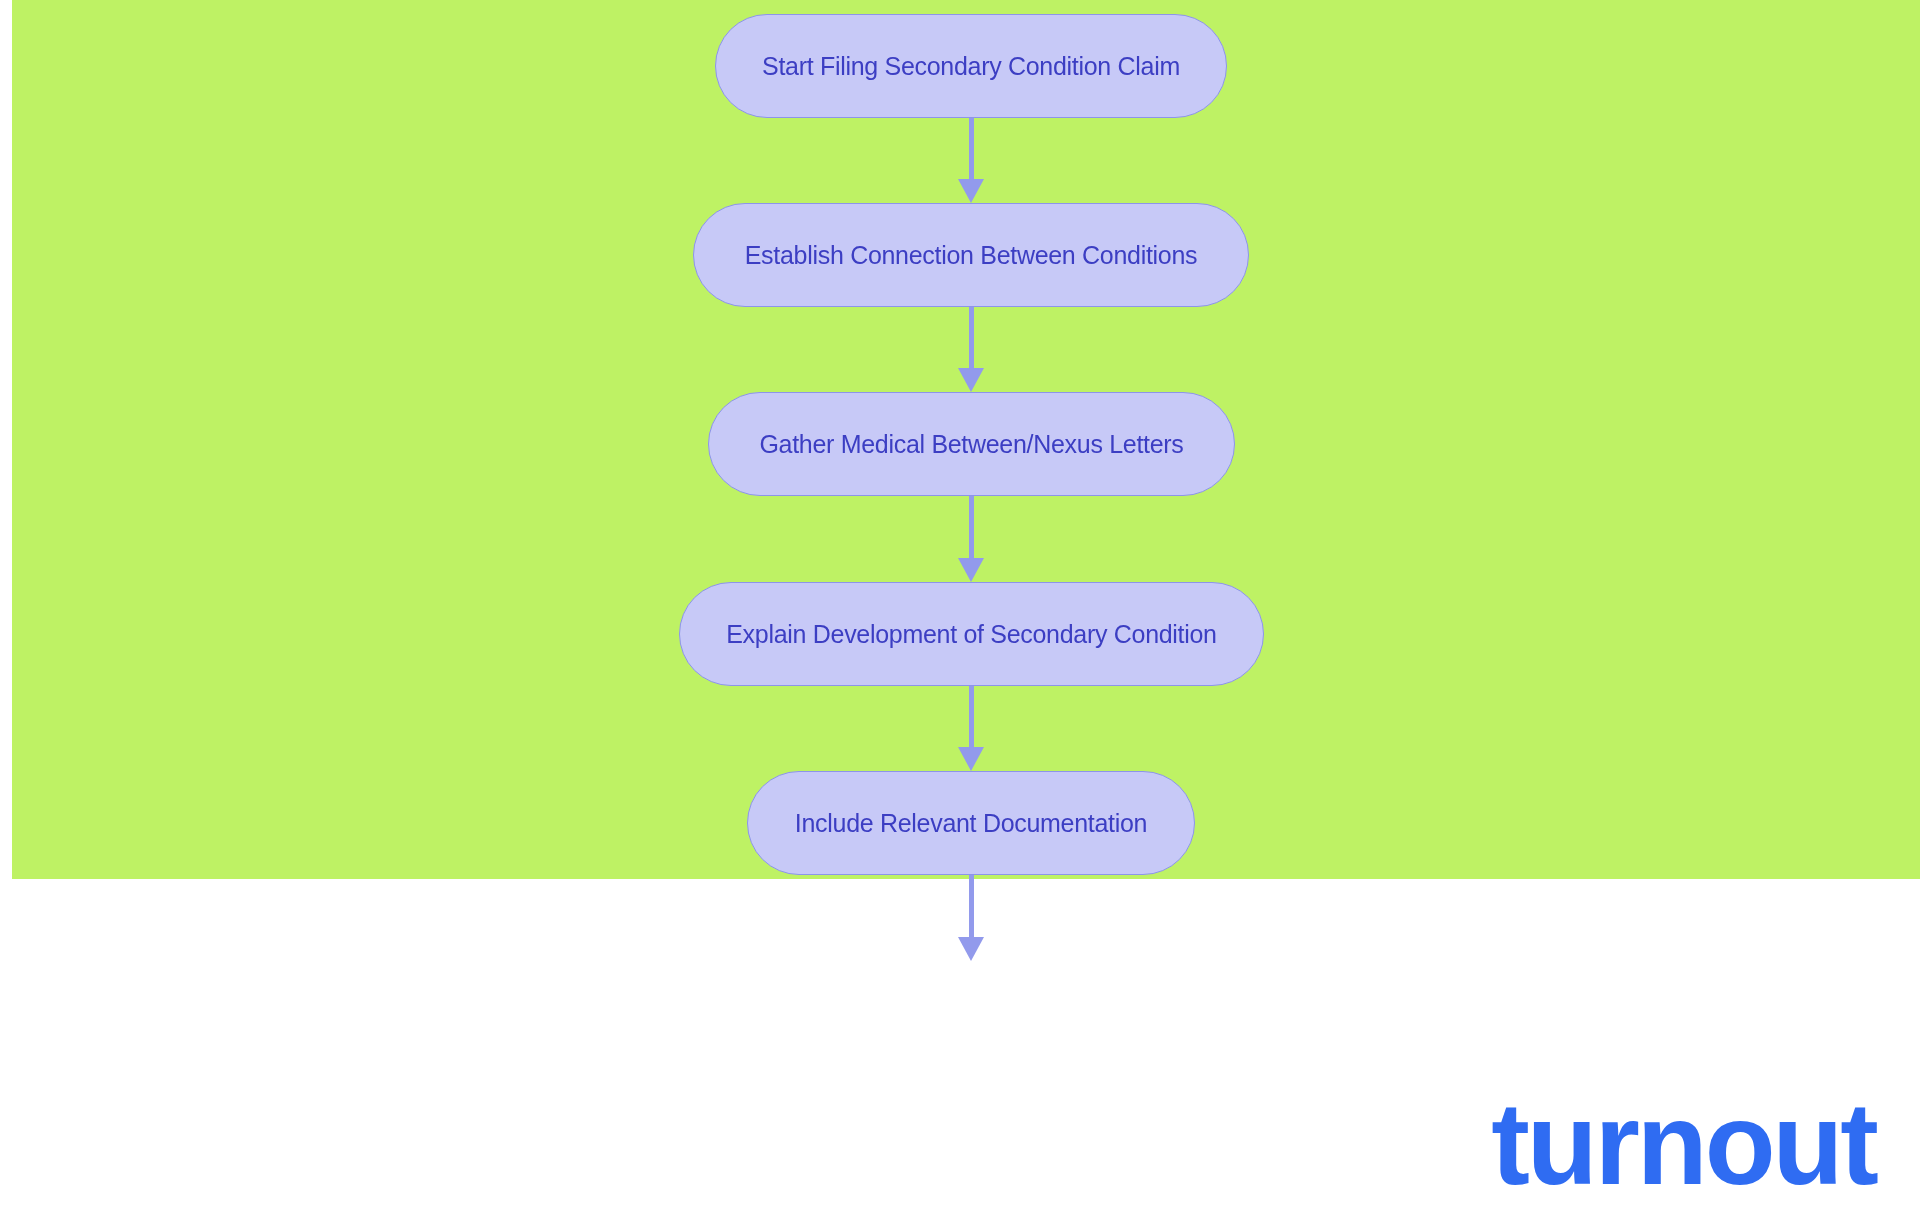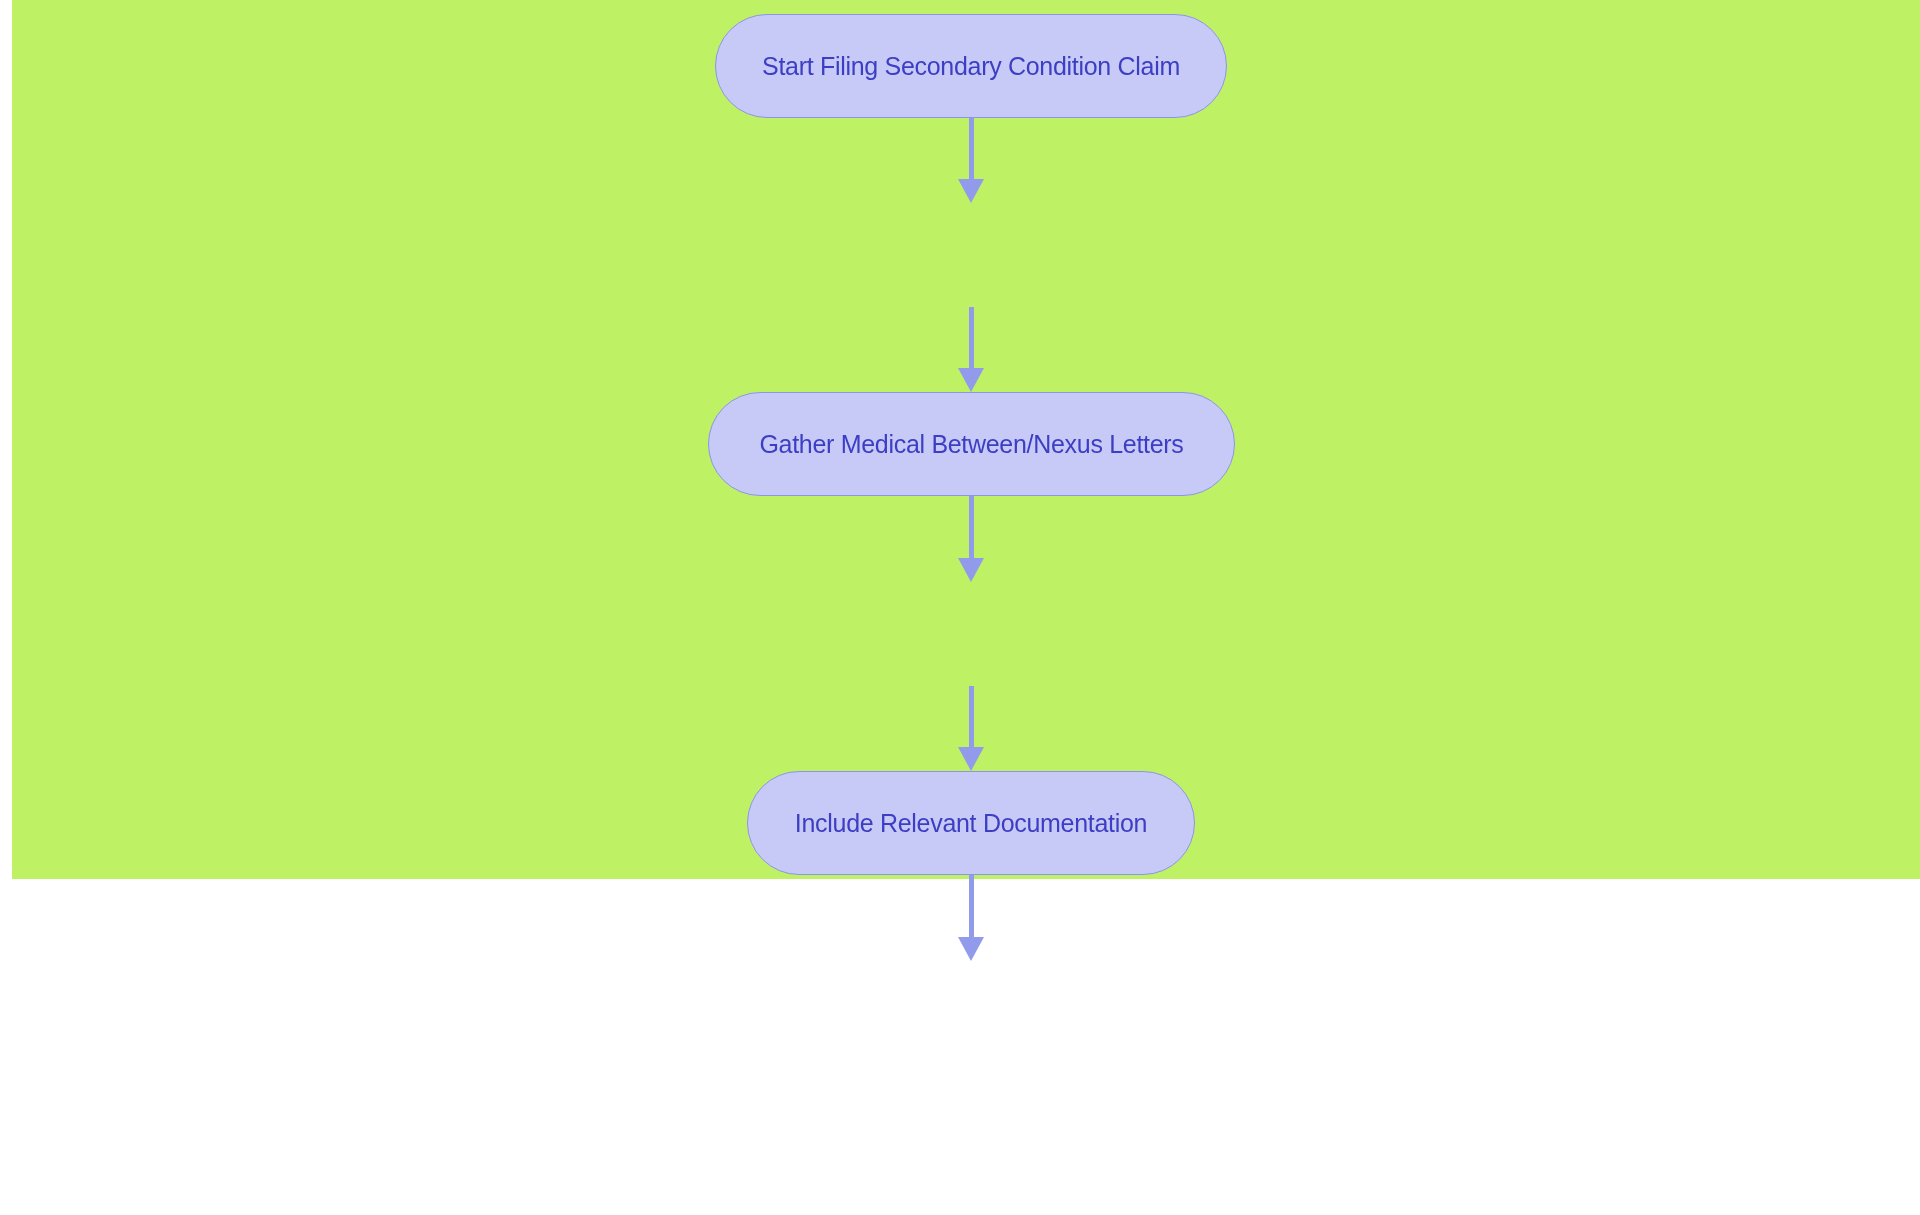--- a/index.html
+++ b/index.html
@@ -83,33 +83,40 @@
 <body>
 
 <div class="canvas">
 
   <div class="flow-node n0">
     <span>Start Filing Secondary Condition Claim</span>
   </div>
 
   <div class="flow-arrow a0"></div>
 
+  <div class="flow-node n1">
+    <span>Establish Connection Between Conditions</span>
+  </div>
 
   <div class="flow-arrow a1"></div>
 
   <div class="flow-node n2">
     <span>Gather Medical Between/Nexus Letters</span>
   </div>
 
   <div class="flow-arrow a2"></div>
 
+  <div class="flow-node n3">
+    <span>Explain Development of Secondary Condition</span>
+  </div>
 
   <div class="flow-arrow a3"></div>
 
   <div class="flow-node n4">
     <span>Include Relevant Documentation</span>
   </div>
 
   <div class="flow-arrow a4"></div>
 
 
+  <div class="logo">turnout</div>
 
 </div>
 
 </body></html>

